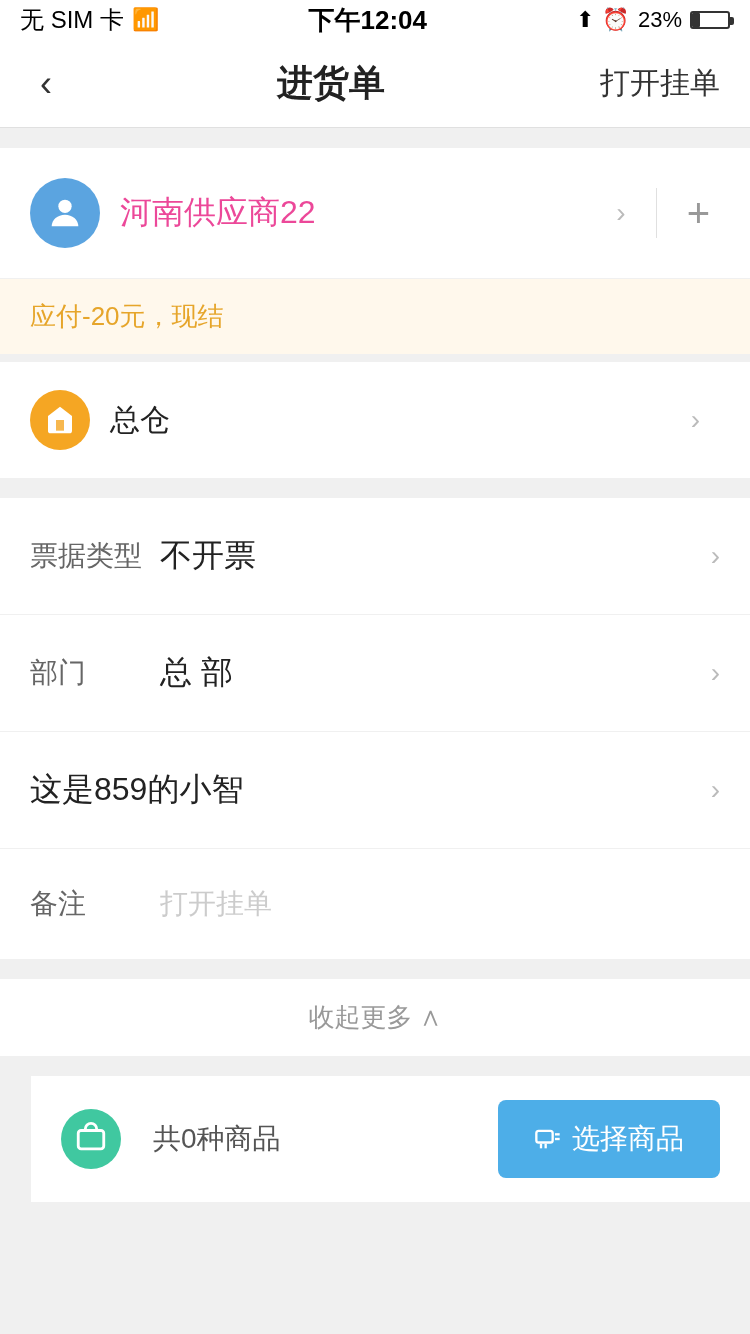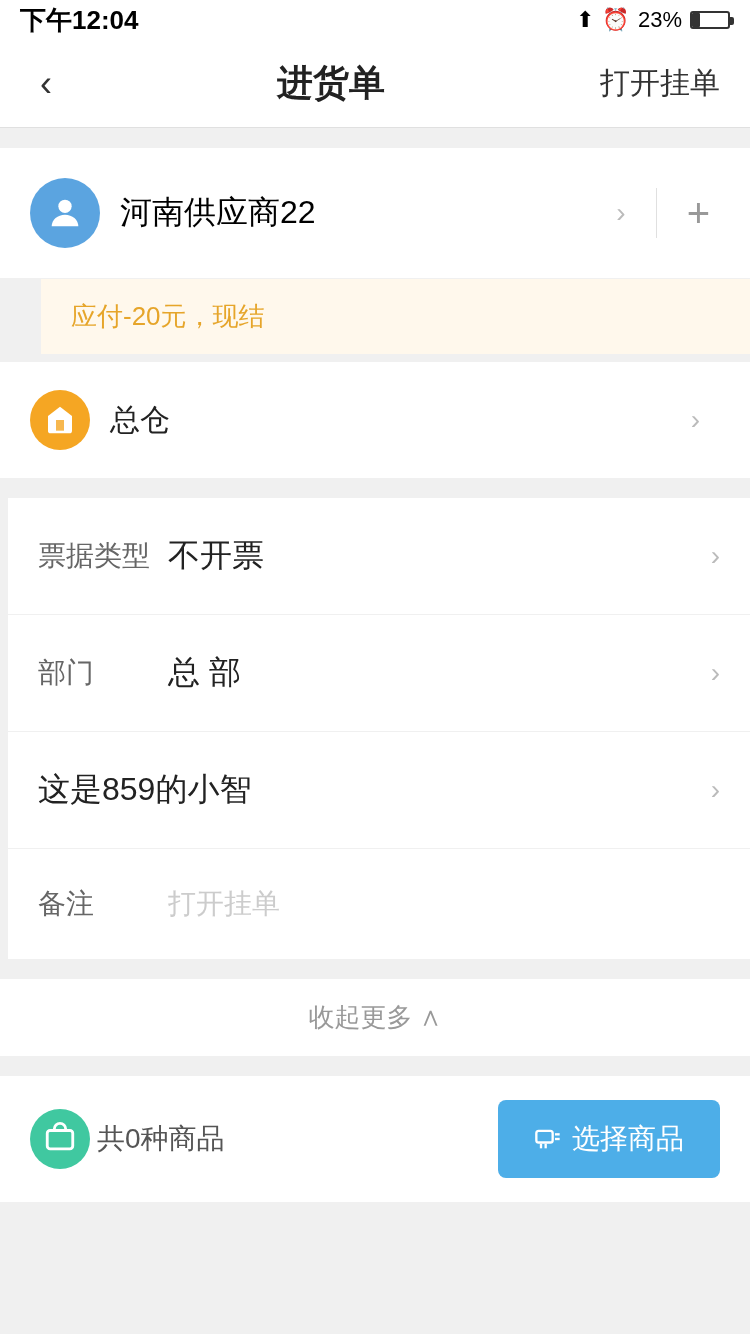--- a/index.html
+++ b/index.html
@@ -94,21 +94,21 @@
       margin-right: 20px;
       flex-shrink: 0;
     }
     .avatar-icon {
       width: 40px;
       height: 40px;
       fill: #fff;
     }
     .supplier-name {
       font-size: 32px;
-      color: #000000;
+      color: #ec4899;
       flex: 1;
     }
     .chevron-right {
       color: #bbb;
       font-size: 28px;
       margin-right: 20px;
     }
     .divider-v {
       width: 1px;
       height: 50px;
@@ -121,21 +121,20 @@
       padding: 10px 10px 10px 20px;
       cursor: pointer;
     }
 
     
     .notice-bar {
       background: #fff8ec;
       padding: 20px 30px;
       font-size: 26px;
       color: #e6a52a;
-      margin-left: 41px;
     }
 
     
     .warehouse-section {
       background: #fff;
       display: flex;
       align-items: center;
       padding: 28px 30px;
       margin-top: 8px;
     }
@@ -153,21 +152,20 @@
     .warehouse-name {
       font-size: 30px;
       color: #222;
       flex: 1;
     }
 
     
     .form-section {
       background: #fff;
       margin-top: 20px;
-      margin-left: 8px;
     }
     .form-row {
       display: flex;
       align-items: center;
       padding: 36px 30px;
       border-bottom: 1px solid #f0f0f0;
       cursor: pointer;
     }
     .form-row:last-child { border-bottom: none; }
     .form-label {
@@ -206,21 +204,22 @@
       color: #999;
     }
 
     
     .bottom-bar {
       background: #fff;
       margin-top: 20px;
       display: flex;
       align-items: center;
       padding: 24px 30px;
-      gap: 7px;
+      gap: 32px;
+      margin-left: 31px;
     }
     .product-count-icon {
       width: 60px;
       height: 60px;
       border-radius: 50%;
       background: #40c8a0;
       display: flex;
       align-items: center;
       justify-content: center;
       flex-shrink: 0;
@@ -251,20 +250,24 @@
       min-height: 300px;
     }
 
     
     .wifi-symbol { font-size: 22px; }
   </style>
 </head>
 <body>
 
 <div class="status-bar">
+  <div class="status-left">
+    <span>无 SIM 卡</span>
+    <span class="wifi-symbol">📶</span>
+  </div>
   <div class="status-center">下午12:04</div>
   <div class="status-right">
     <span>⬆</span>
     <span>⏰</span>
     <span>23%</span>
     <span class="battery-icon">
       <div class="battery-fill"></div>
     </span>
   </div>
 </div>

